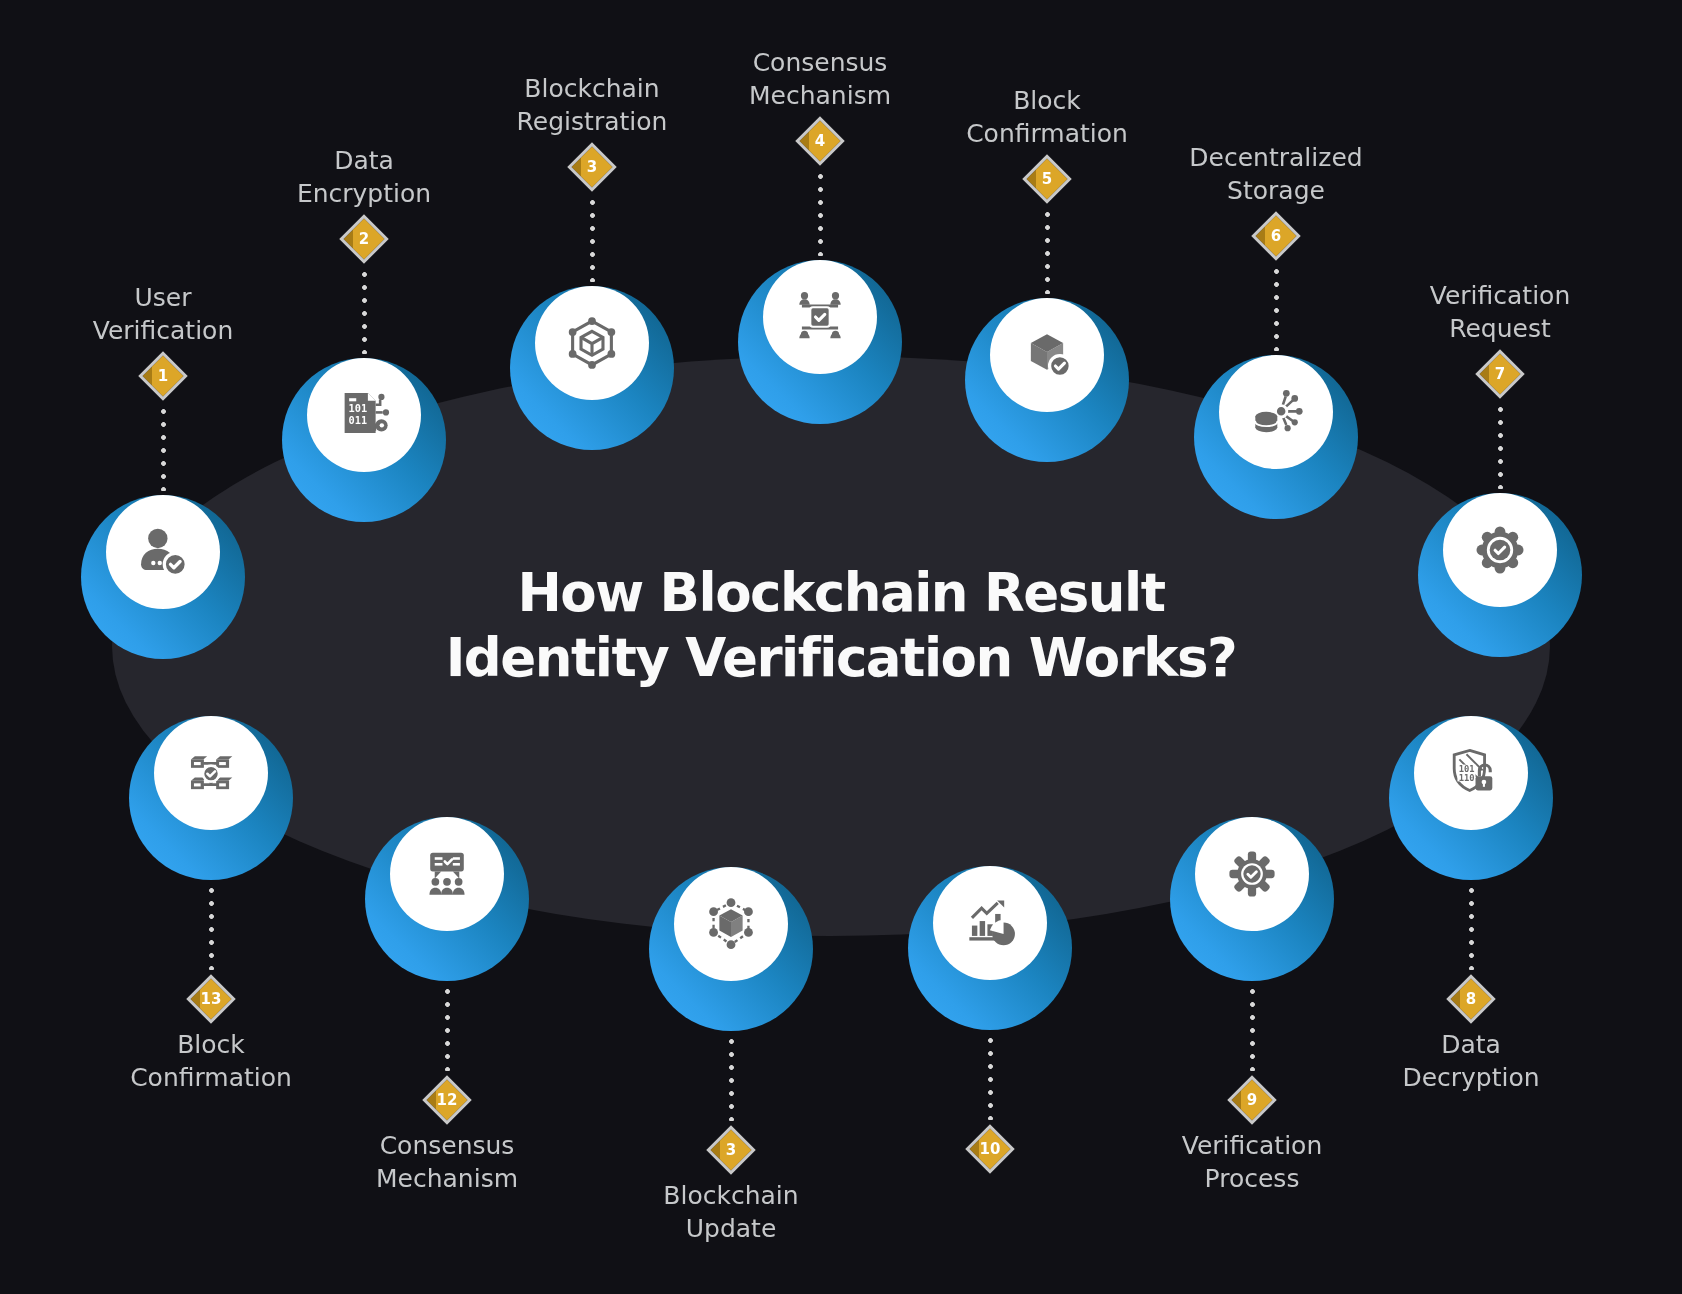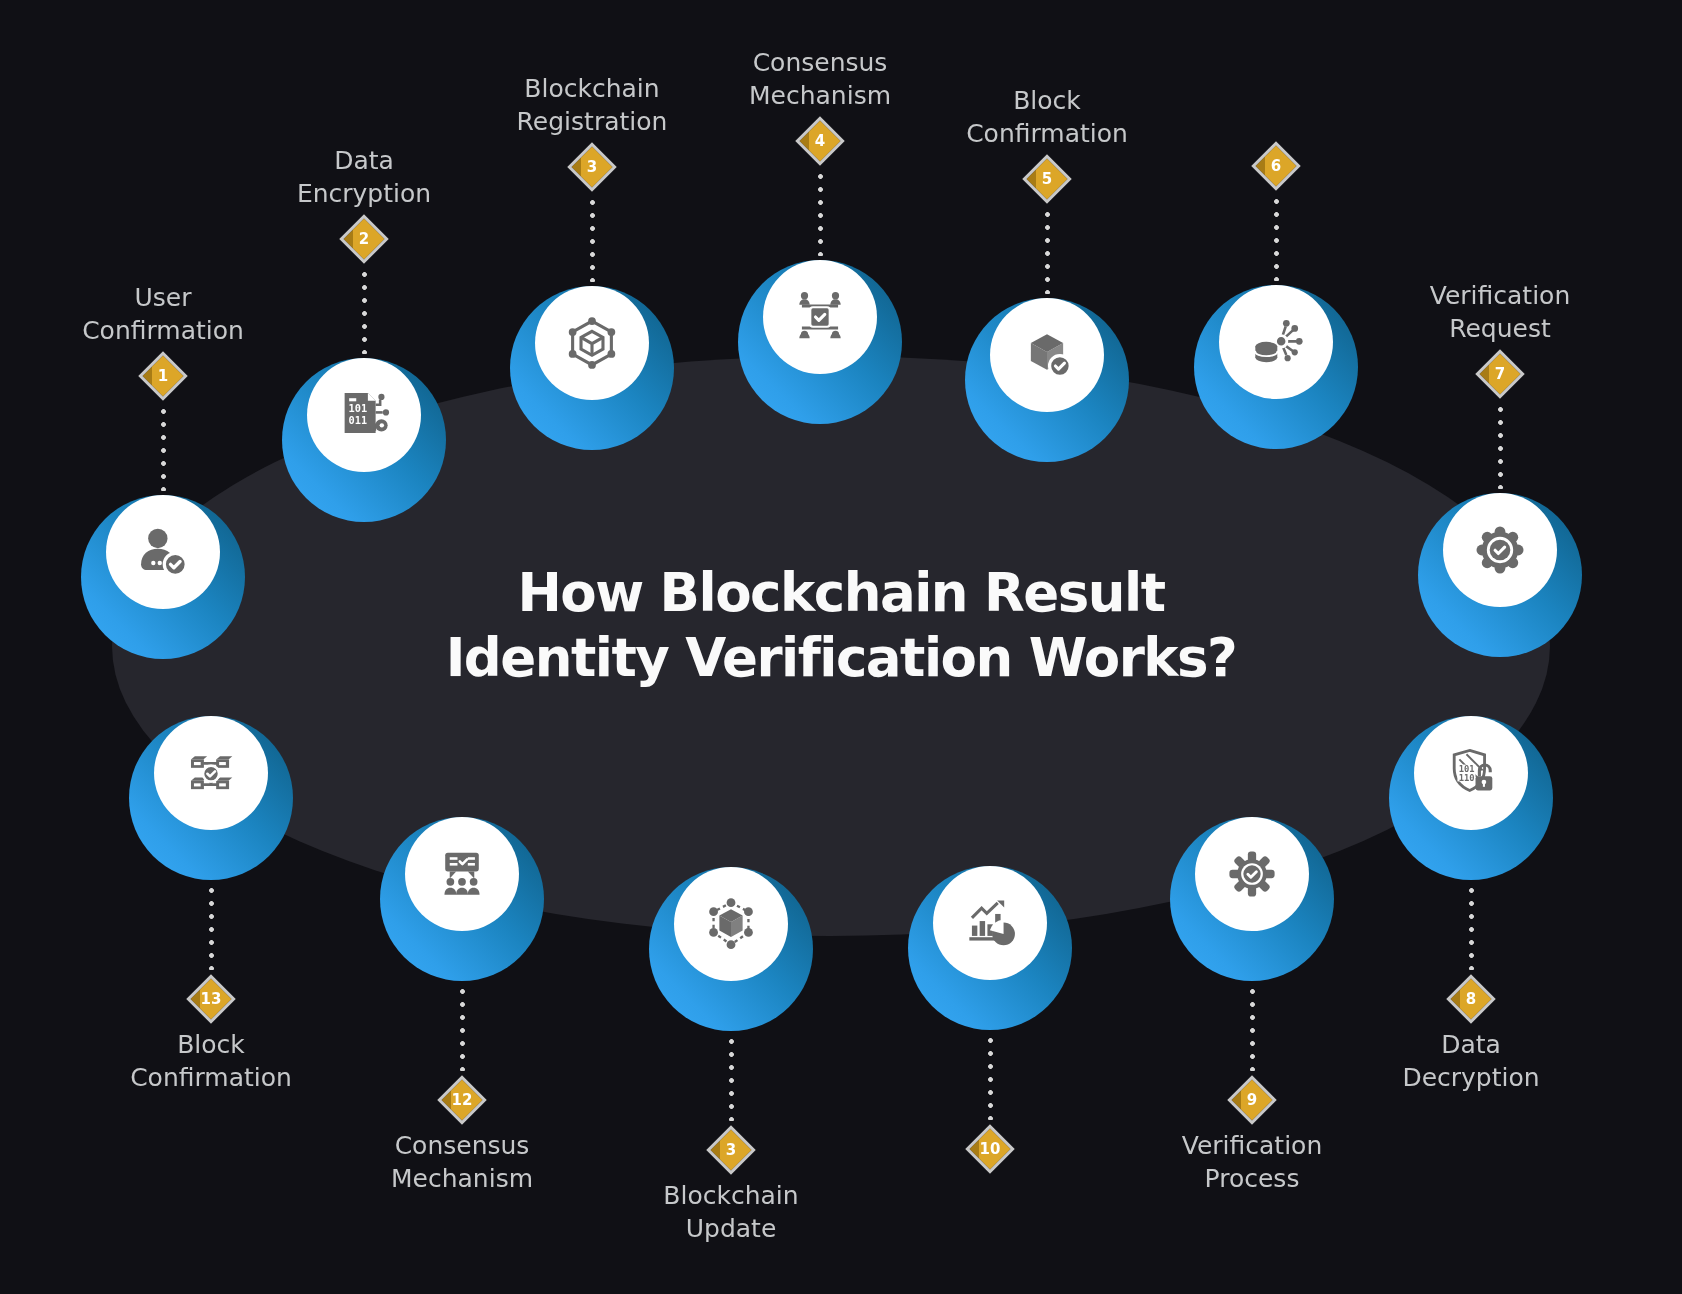--- a/index.html
+++ b/index.html
@@ -58,21 +58,21 @@
 </style>
 </head>
 <body>
 
 <div class="center-ellipse"></div>
 <h1 class="title">How Blockchain Result
 Identity Verification Works?</h1>
 
 <div class="step" style="left:48px;top:281px">
   <div class="step-label">User
-Confirmation</div>
+Verification</div>
   <div class="diamond-wrap">
     <div class="diamond"></div>
     <span class="dnum">1</span>
   </div>
   <div class="dots"></div>
   <div class="circle">
       <div class="inner">
     <svg width="62" height="62" viewBox="0 0 48 48">
       <circle class="ic" cx="20" cy="13.5" r="7.5"></circle>
       <path class="ic" d="M7 33.5c0-7.5 5.8-12 13-12s13 4.5 13 12c0 3-2 4.5-4.5 4.5h-17C9 38 7 36.5 7 33.5z"></path>
@@ -190,20 +190,22 @@
       <path class="ic" d="M11.5 14.8L24 21.6V35.5l-12.5-6.8z" opacity="0.92"></path>
       <path class="ic" d="M36.5 14.8L24 21.6V35.5l12.5-6.8z" opacity="0.8"></path>
       <circle class="ic" cx="34" cy="32.5" r="8" stroke="#fff" stroke-width="2.5"></circle>
       <path class="wk" d="M30.5 32.5l2.4 2.4 4.6-4.6" stroke-width="2.4"></path>
     </svg>
   </div>
     </div>
 </div>
 
 <div class="step" style="left:1161px;top:141px">
+  <div class="step-label">Decentralized
+Storage</div>
   <div class="diamond-wrap">
     <div class="diamond"></div>
     <span class="dnum">6</span>
   </div>
   <div class="dots"></div>
   <div class="circle">
       <div class="inner">
     <svg width="62" height="62" viewBox="0 0 48 48">
       <g class="ic-s" stroke-width="2">
         <path d="M29 19.5L31.5 12M31.5 20L37 15M32.5 23.5h7M31.5 27l5.5 4M29.5 28l2.5 6"></path>
@@ -354,21 +356,21 @@
     </div>
   <div class="dots"></div>
   <div class="diamond-wrap">
     <div class="diamond"></div>
     <span class="dnum">3</span>
   </div>
   <div class="step-label">Blockchain
 Update</div>
 </div>
 
-<div class="step" style="left:347px;top:817px">
+<div class="step" style="left:332px;top:817px">
   <div class="circle">
       <div class="inner">
     <svg width="62" height="62" viewBox="0 0 48 48">
       <rect class="ic" x="11" y="7.5" width="26" height="14.5" rx="2"></rect>
       <path class="ic" d="M14.5 22h5l-5 5.5zM33.5 22h-5l5 5.5z"></path>
       <g fill="#fff">
         <rect x="14.5" y="11" width="6" height="2"></rect>
             <rect x="14.5" y="15.5" width="6" height="2"></rect>
         <rect x="28.5" y="11" width="5.5" height="2"></rect>
             <rect x="28.5" y="15.5" width="5.5" height="2"></rect>

